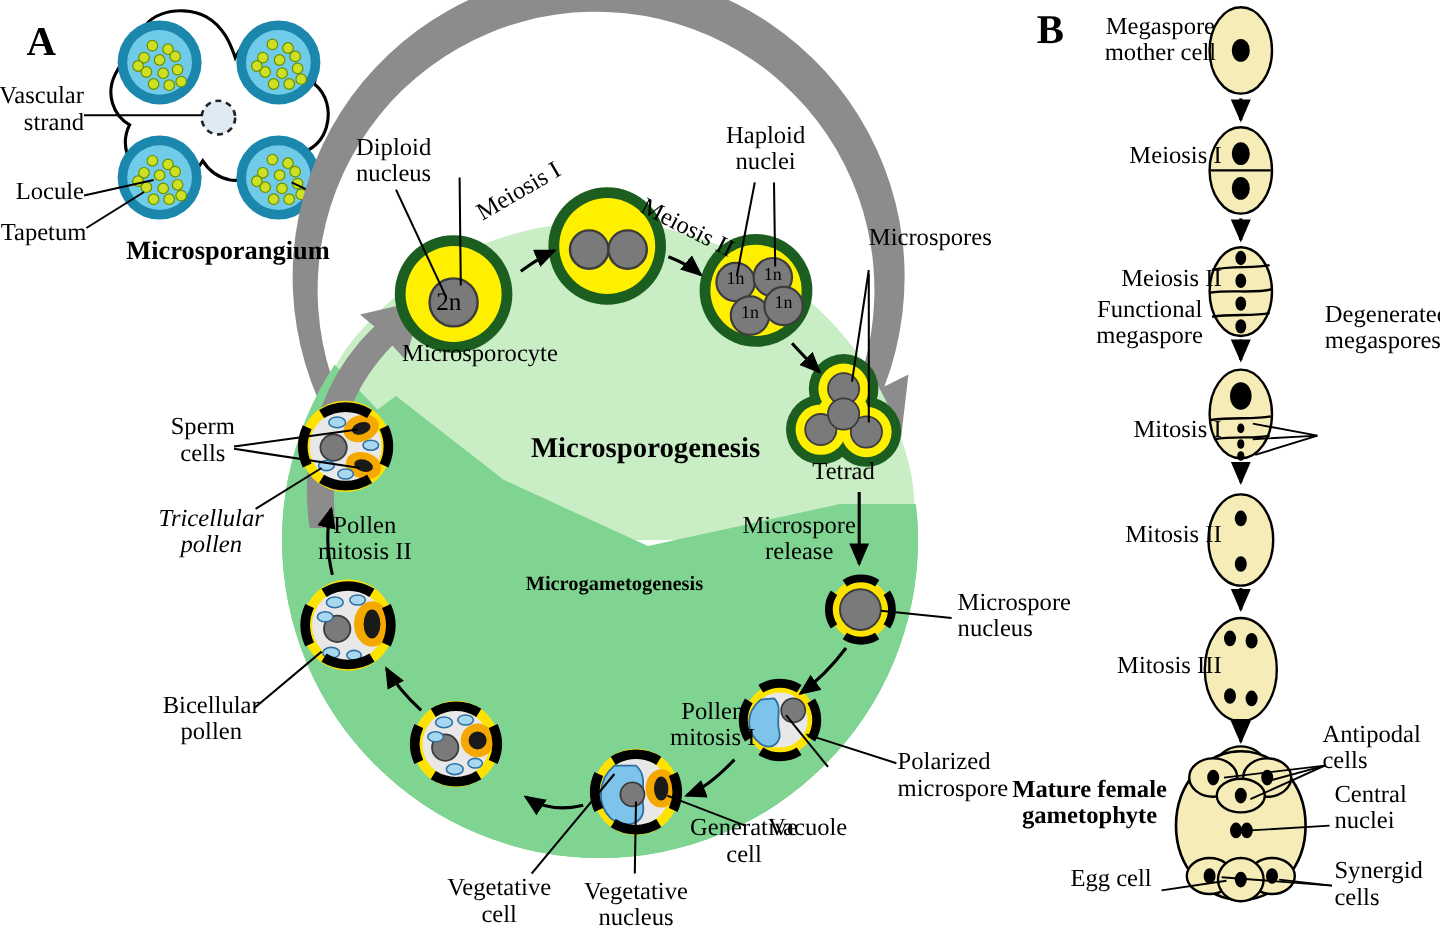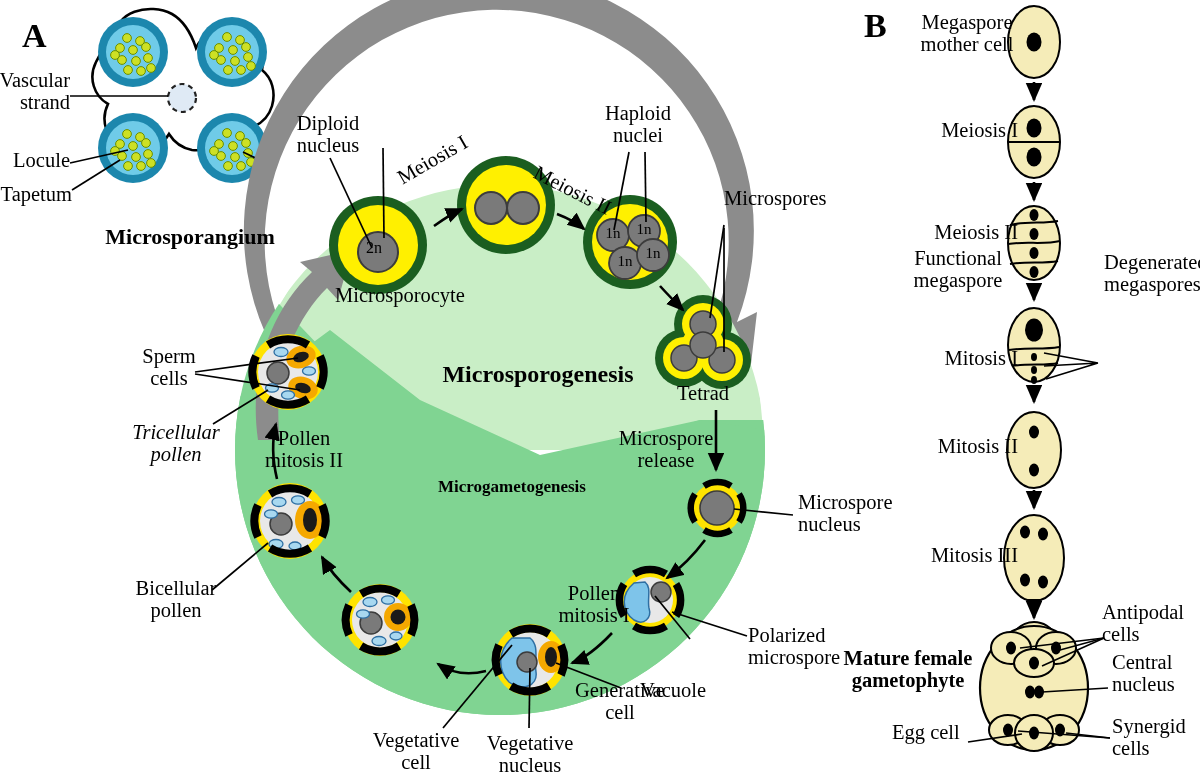--- a/index.html
+++ b/index.html
@@ -431,21 +431,21 @@
   </g>
 </svg>
 
 <div class="lbl panel" style="left:22px;top:18px;">A</div>
 <div class="lbl panel" style="left:864px;top:8px;">B</div>
 
 <div class="lbl r" style="left:-6px;top:70px;width:76px;">Vascular
 strand</div>
 <div class="lbl r" style="left:-6px;top:150px;width:76px;">Locule</div>
 <div class="lbl r" style="left:-6px;top:184px;width:78px;">Tapetum</div>
-<div class="lbl c big" style="left:100px;top:197px;width:180px;margin-top:28px;">Microsporangium</div>
+<div class="lbl c big" style="left:100px;top:197px;width:180px;">Microsporangium</div>
 
 <div class="lbl c" style="left:268px;top:113px;width:120px;font-family:Liberation Serif, serif;">Diploid
 nucleus</div>
 <div class="lbl c" style="left:586px;top:103px;width:104px;">Haploid
 nuclei</div>
 <div class="lbl" style="left:724px;top:188px;">Microspores</div>
 <div class="lbl c" style="left:320px;top:285px;width:160px;">Microsporocyte</div>
 <div class="lbl c" style="left:655px;top:383px;width:96px;">Tetrad</div>
 <div class="lbl" style="left:798px;top:492px;">Microspore
 nucleus</div>
@@ -470,21 +470,21 @@
 <div class="lbl c" style="left:602px;top:428px;width:128px;">Microspore
 release</div>
 <div class="lbl c" style="left:540px;top:583px;width:108px;">Pollen
 mitosis I</div>
 <div class="lbl c" style="left:248px;top:428px;width:112px;">Pollen
 mitosis II</div>
 
 <div class="lbl c big" style="left:418px;top:362px;width:240px;font-size:24px;">Microsporogenesis</div>
 <div class="lbl c big" style="left:382px;top:478px;width:260px;font-size:17px;">Microgametogenesis</div>
 
-<div class="lbl c" style="left:358px;top:240px;width:32px;font-size:16px;">2n</div>
+<div class="lbl c" style="left:358px;top:240px;width:32px;font-size:21px;">2n</div>
 <div class="lbl c" style="left:599px;top:226px;width:28px;font-size:15px;">1n</div>
 <div class="lbl c" style="left:630px;top:222px;width:28px;font-size:15px;">1n</div>
 <div class="lbl c" style="left:611px;top:254px;width:28px;font-size:15px;">1n</div>
 <div class="lbl c" style="left:639px;top:246px;width:28px;font-size:15px;">1n</div>
 
 <div class="lbl c" style="left:908px;top:12px;width:118px;">Megaspore
 mother cell</div>
 <div class="lbl r" style="left:886px;top:120px;width:132px;">Meiosis I</div>
 <div class="lbl r" style="left:886px;top:222px;width:132px;">Meiosis II</div>
 <div class="lbl c" style="left:896px;top:237px;width:0px;height:0;overflow:hidden;"></div>
@@ -494,18 +494,18 @@
 <div class="lbl r" style="left:886px;top:436px;width:132px;">Mitosis II</div>
 <div class="lbl r" style="left:886px;top:545px;width:132px;">Mitosis III</div>
 <div class="lbl c" style="left:835px;top:648px;width:146px;font-weight:bold;">Mature female
 gametophyte</div>
 
 <div class="lbl" style="left:1104px;top:252px;">Degenerated
 megaspores</div>
 <div class="lbl" style="left:1102px;top:602px;">Antipodal
 cells</div>
 <div class="lbl" style="left:1112px;top:652px;">Central
-nucleus</div>
+nuclei</div>
 <div class="lbl" style="left:1112px;top:716px;">Synergid
 cells</div>
 <div class="lbl" style="left:892px;top:722px;">Egg cell</div>
 
 </div>
 
 </body></html>

